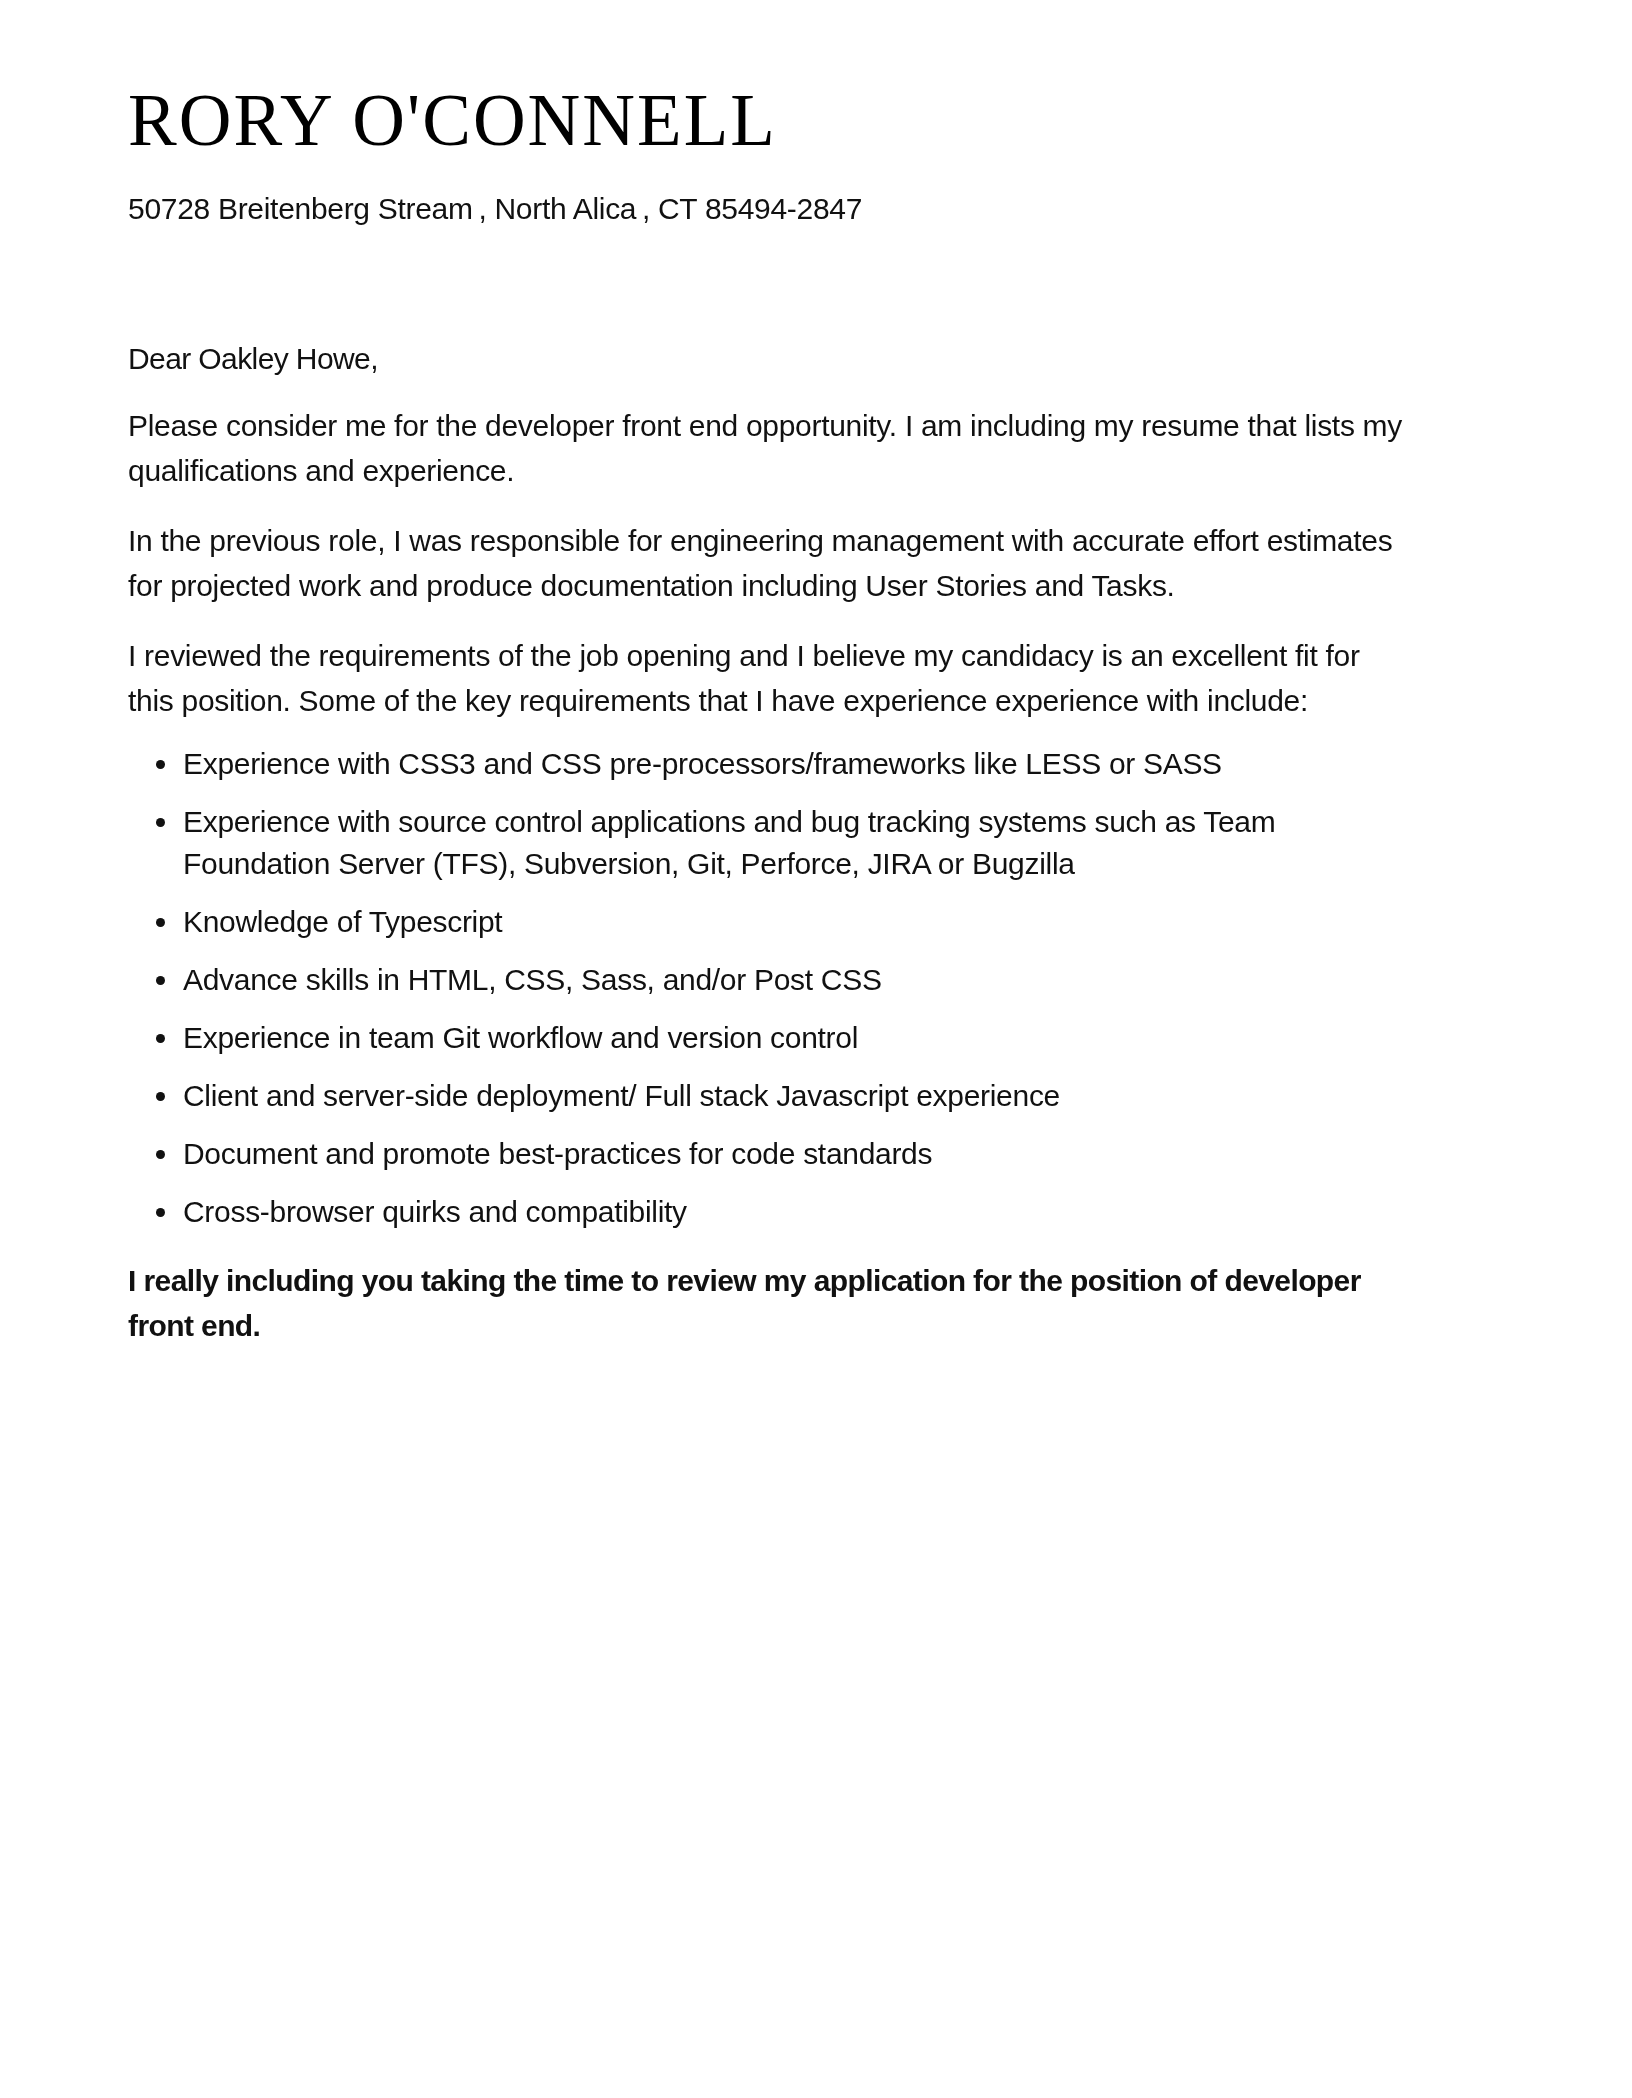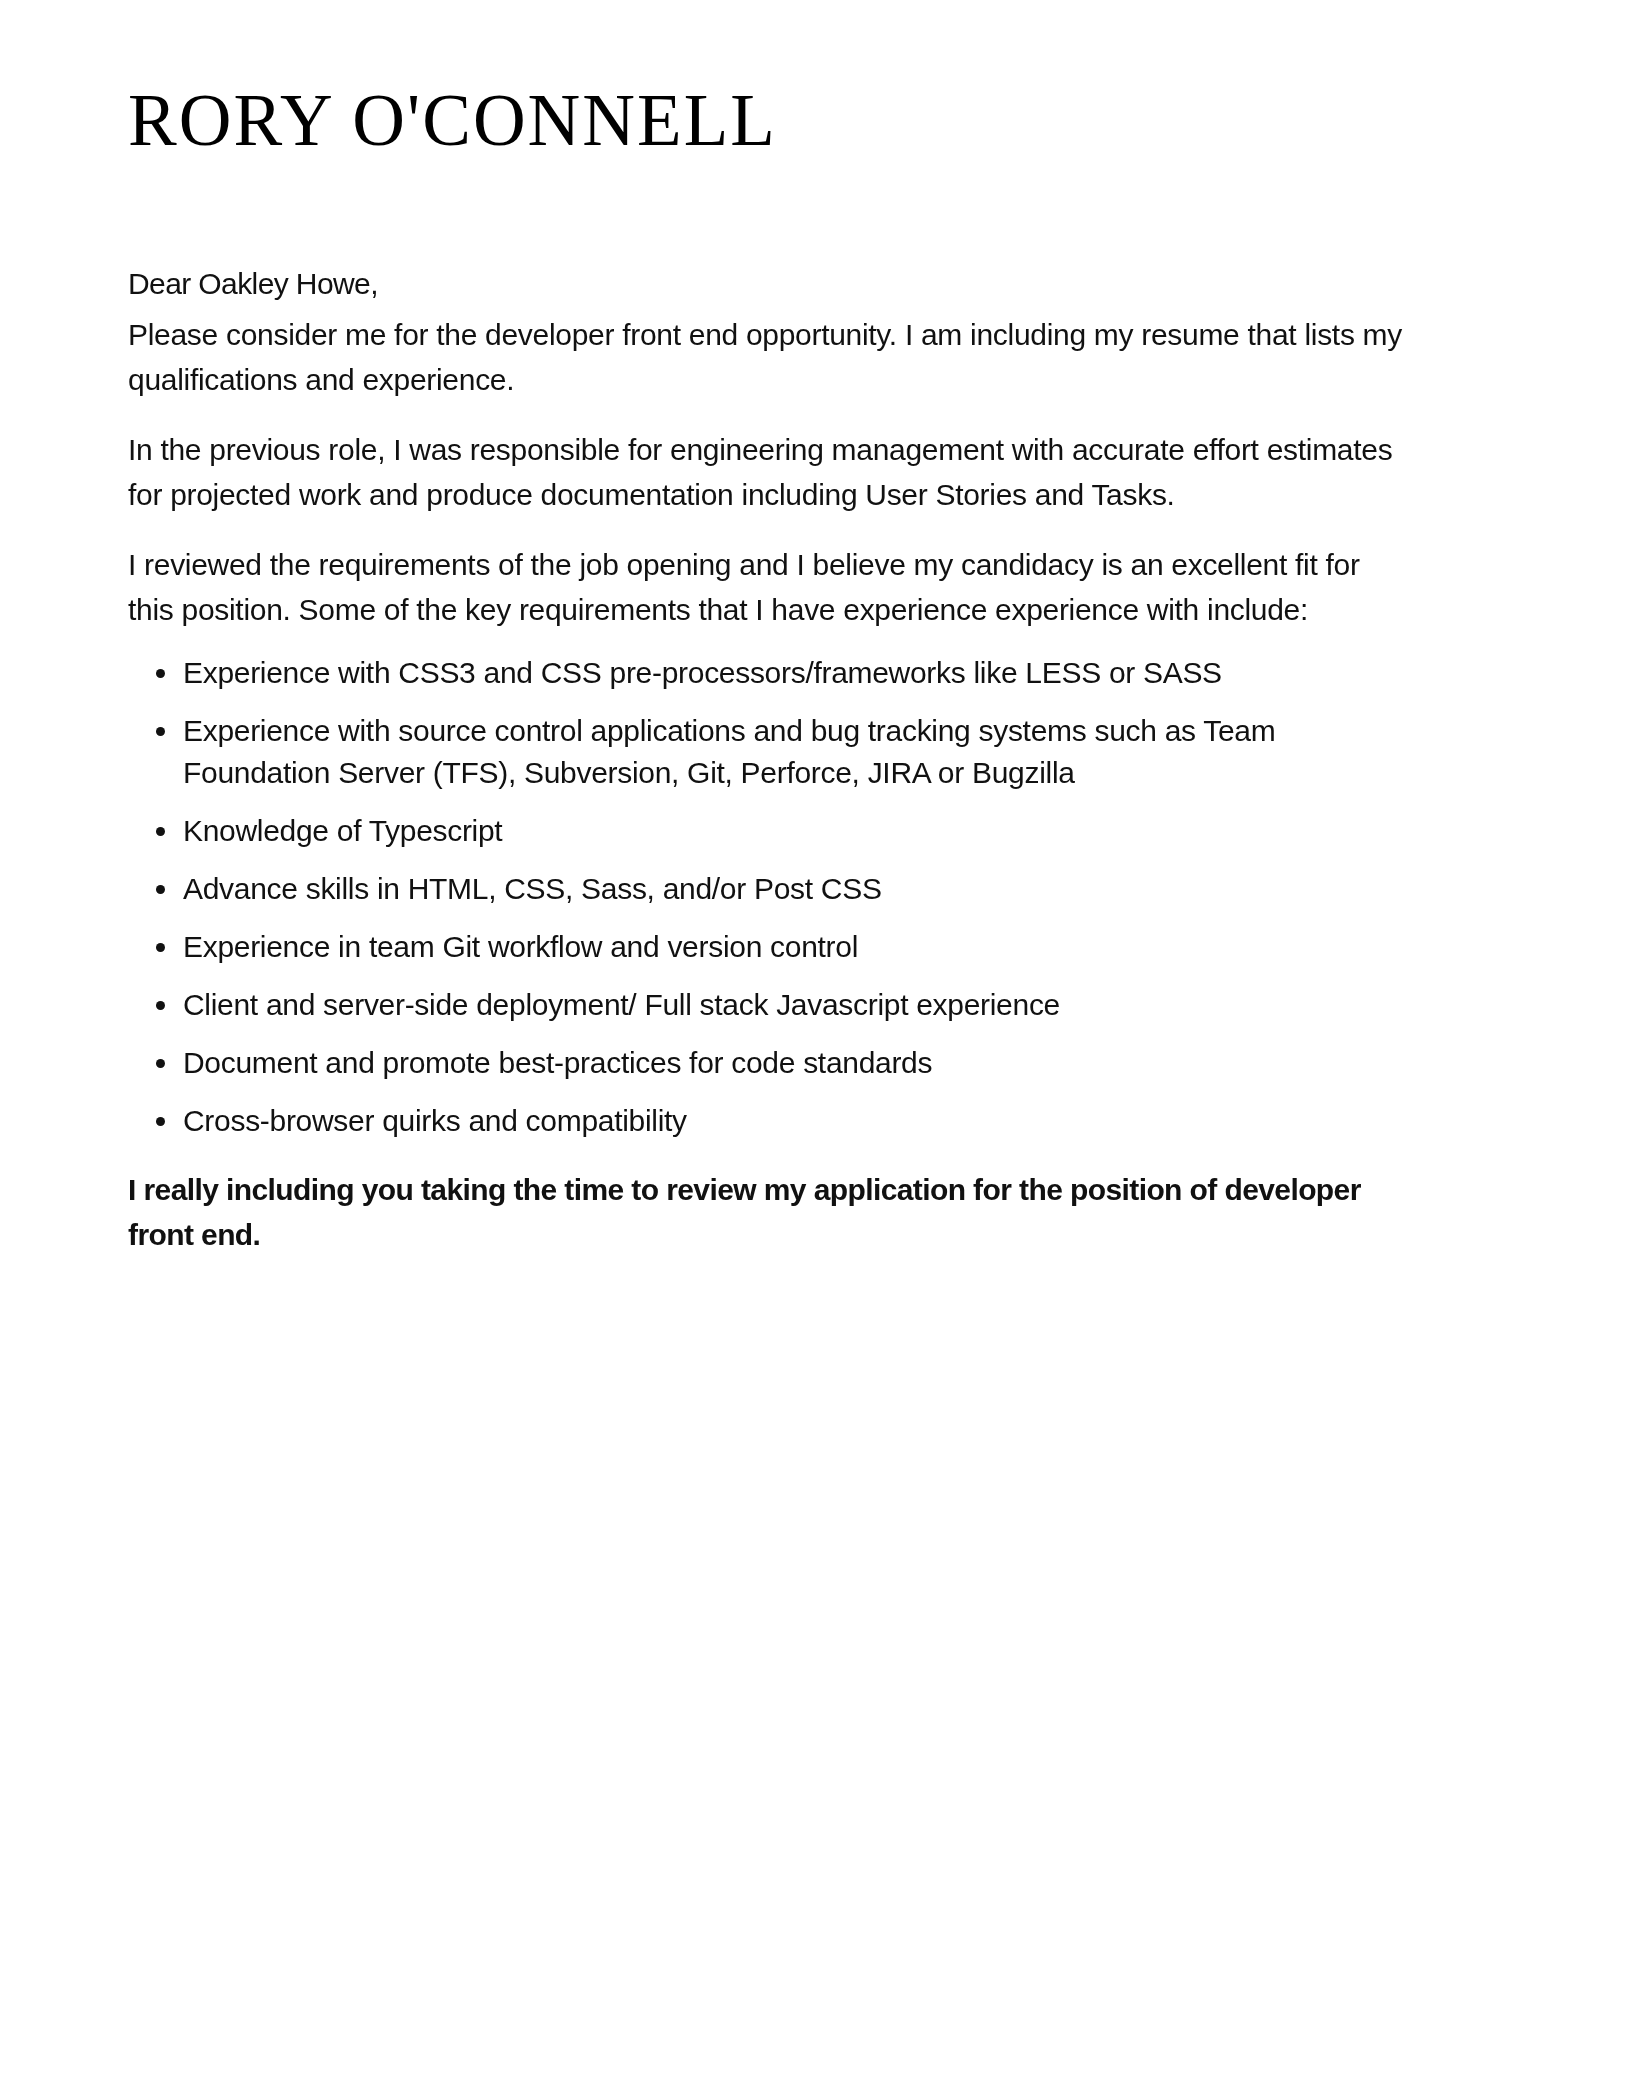--- a/index.html
+++ b/index.html
@@ -41,21 +41,21 @@
     line-height: 45px;
     letter-spacing: -0.3px;
     white-space: pre-line;
   }
   p.greeting {
     margin-top: 105px;
     font-weight: normal;
     letter-spacing: -0.6px;
   }
   p.first-para {
-    margin-top: 6px;
+    margin-top: 22px;
   }
   p.closing {
     font-weight: bold;
     letter-spacing: -0.6px;
   }
   ul.requirements {
     margin: 20px 0 0 0;
     padding: 0 0 0 53px;
     list-style: disc outside;
   }
@@ -68,20 +68,21 @@
     margin-top: 16px;
   }
 </style>
 </head>
 <body>
 
 <div class="page">
 
   <h1 class="applicant-name">RORY O'CONNELL</h1>
 
+  <div class="address">50728 Breitenberg Stream , North Alica , CT 85494-2847</div>
 
   <p class="greeting">Dear Oakley Howe,</p>
 
   <p class="first-para">Please consider me for the developer front end opportunity. I am including my resume that lists my
 qualifications and experience.</p>
 
   <p>In the previous role, I was responsible for engineering management with accurate effort estimates
 for projected work and produce documentation including User Stories and Tasks.</p>
 
   <p>I reviewed the requirements of the job opening and I believe my candidacy is an excellent fit for

